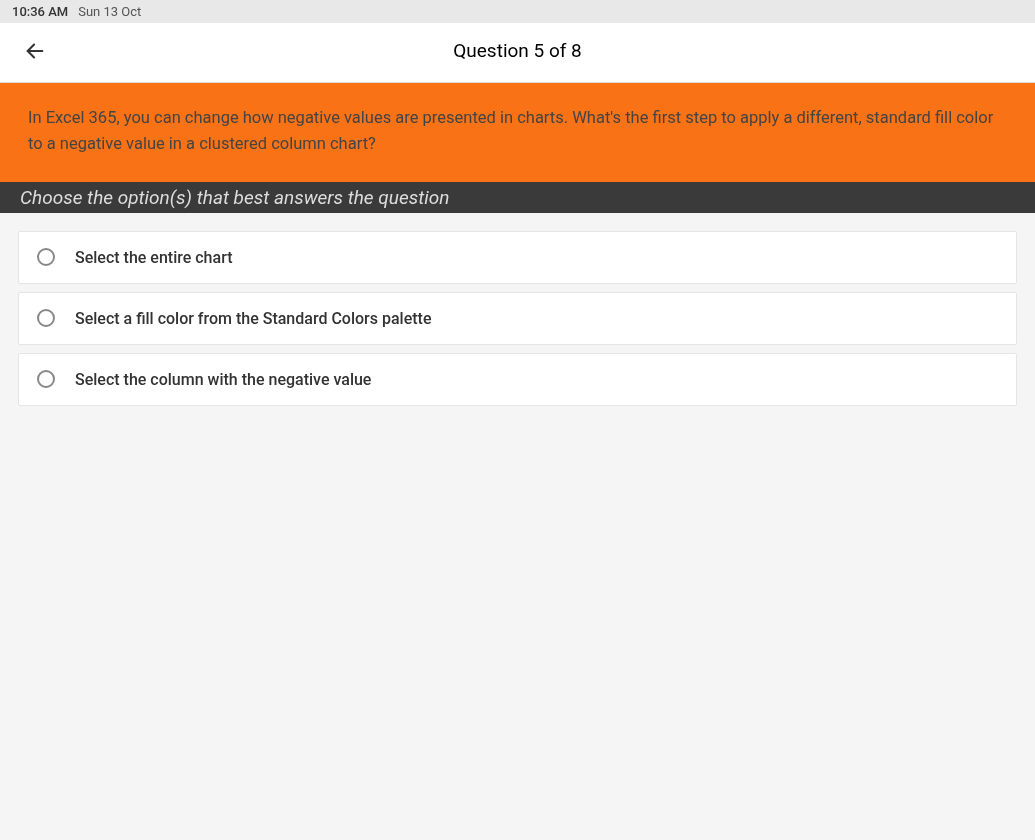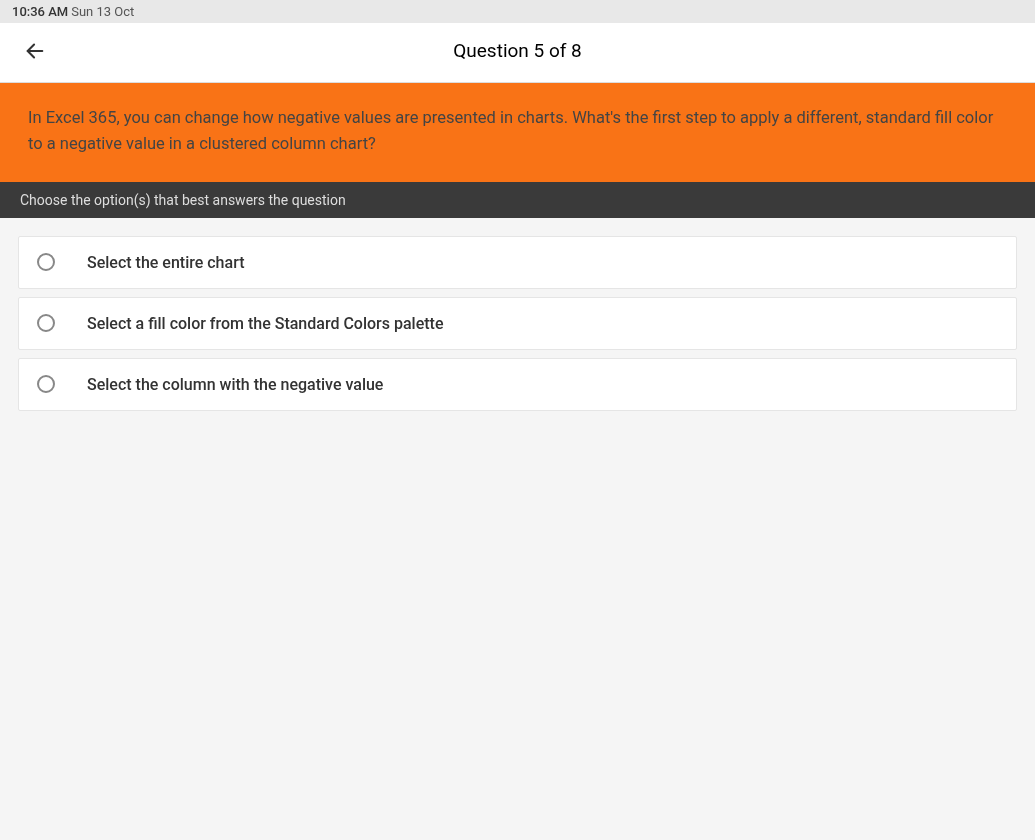--- a/index.html
+++ b/index.html
@@ -13,21 +13,21 @@
       width: 1035px;
       height: 840px;
       overflow: hidden;
     }
     .status-bar {
       background: #e8e8e8;
       padding: 4px 12px;
       font-size: 13px;
       color: #333;
       display: flex;
-      gap: 3px;
+      gap: 10px;
     }
     .status-bar .time {
       font-weight: 500;
     }
     .status-bar .date {
       font-weight: 400;
       color: #555;
     }
     .header {
       background: #fff;
@@ -54,36 +54,37 @@
     .question-text-area {
       background: #f97316;
       padding: 22px 28px 24px 28px;
       font-size: 16.5px;
       color: #444;
       line-height: 1.6;
     }
     .instruction-bar {
       background: #3a3a3a;
       color: #ddd;
-      padding: 10px 20px;
-      font-size: 14px;
+      padding: 4px 20px;
+      font-size: 19px;
+      font-style: italic;
     }
     .options-area {
       padding: 18px 18px 0 18px;
       background: #f5f5f5;
     }
     .option-row {
       background: #fff;
       border: 1px solid #e5e5e5;
       border-radius: 2px;
       padding: 16px 18px;
       margin-bottom: 8px;
       display: flex;
       align-items: center;
-      gap: 32px;
+      gap: 20px;
       cursor: pointer;
     }
     .radio-circle {
       width: 18px;
       height: 18px;
       border: 2px solid #888;
       border-radius: 50%;
       flex-shrink: 0;
     }
     .option-label {

